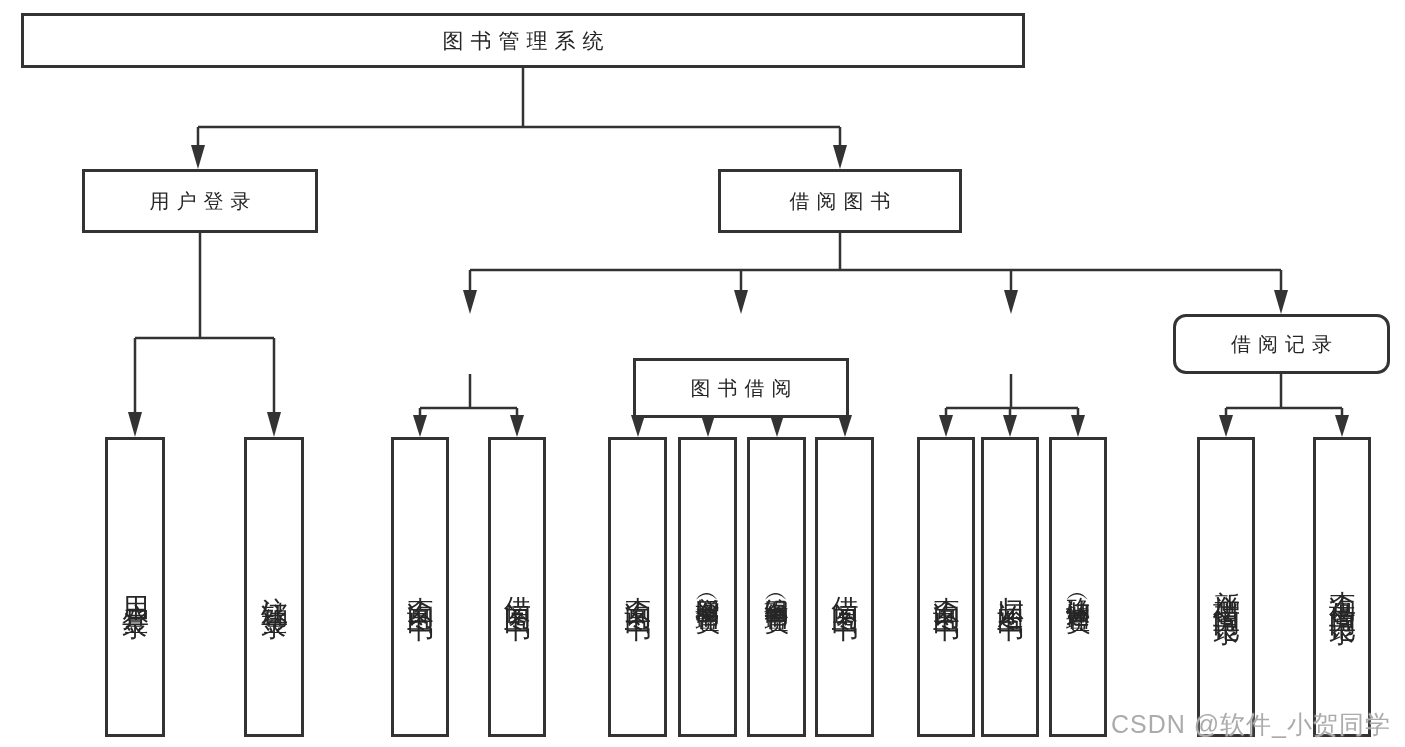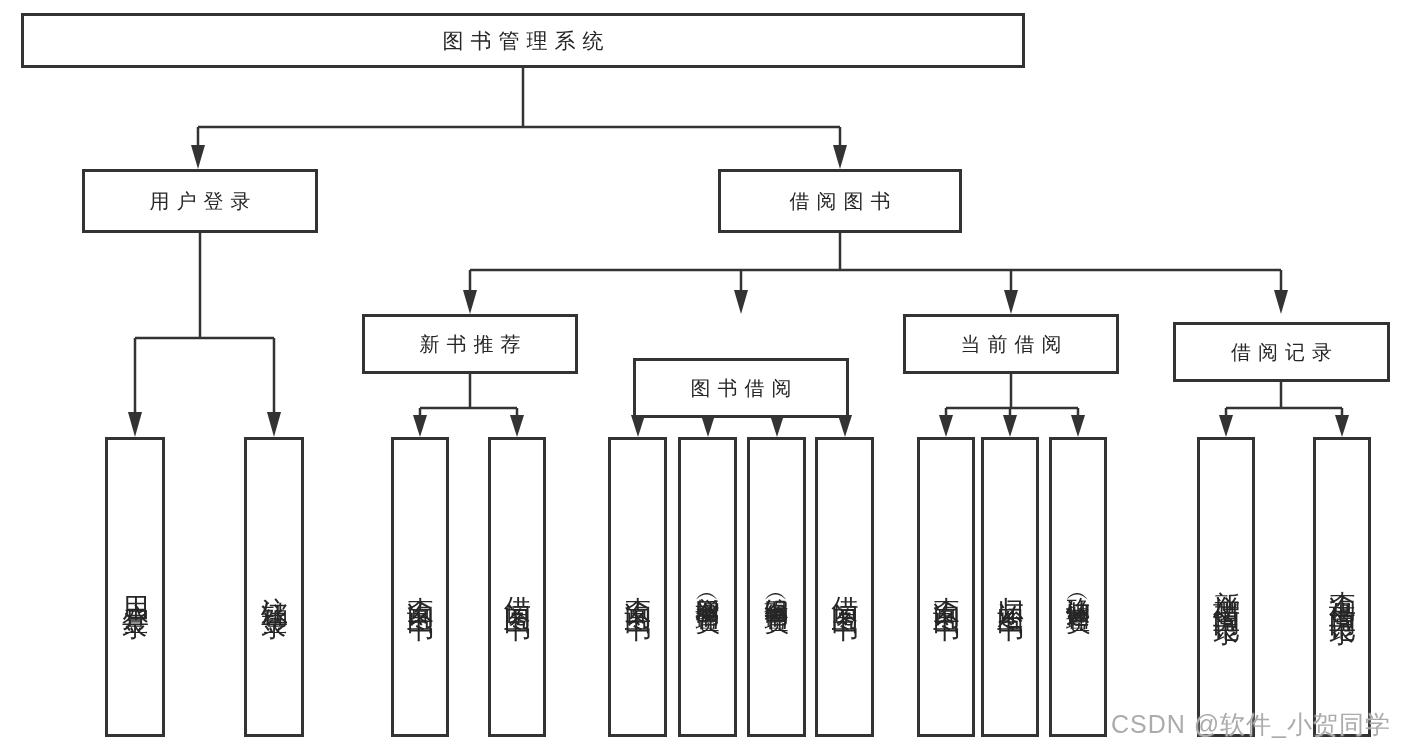--- a/index.html
+++ b/index.html
@@ -130,24 +130,22 @@
   </svg>
 
   <div class="node hnode root" style="left:21px; top:13px; width:1004px; height:55px;">图书管理系统</div>
 
   <div class="node hnode" style="left:82px; top:169px; width:236px; height:64px;">用户登录</div>
   <div class="node hnode" style="left:718px; top:169px; width:244px; height:64px;">借阅图书</div>
 
   <div class="node leaf" style="left:105px; top:437px; width:60px; height:300px;">用户登录</div>
   <div class="node leaf" style="left:244px; top:437px; width:60px; height:300px;">注销登录</div>
 
-  <div class="node hnode" style="left:362px; top:314px; width:216px; height:60px;">新书推荐</div>
   <div class="node hnode" style="left:633px; top:314px; width:216px; height:60px;margin-top:44px;">图书借阅</div>
-  <div class="node hnode" style="left:903px; top:314px; width:216px; height:60px;">当前借阅</div>
-  <div class="node hnode" style="left:1173px; top:322px; width:217px; height:60px;">借阅记录</div>
+  <div class="node hnode" style="left:1173px; top:314px; width:217px; height:60px;border-radius:13px;">借阅记录</div>
 
   <div class="node leaf" style="left:391px; top:437px; width:58px; height:300px;">查询图书</div>
   <div class="node leaf" style="left:488px; top:437px; width:58px; height:300px;">借阅图书</div>
 
   <div class="node leaf" style="left:608px; top:437px; width:59px; height:300px;">查询图书</div>
   <div class="node leaf tight" style="left:678px; top:437px; width:59px; height:300px;">新增图书（管理员）</div>
   <div class="node leaf tight" style="left:747px; top:437px; width:59px; height:300px;">编辑图书（管理员）</div>
   <div class="node leaf" style="left:815px; top:437px; width:59px; height:300px;">借阅图书</div>
 
   <div class="node leaf" style="left:917px; top:437px; width:58px; height:300px;">查询图书</div>

